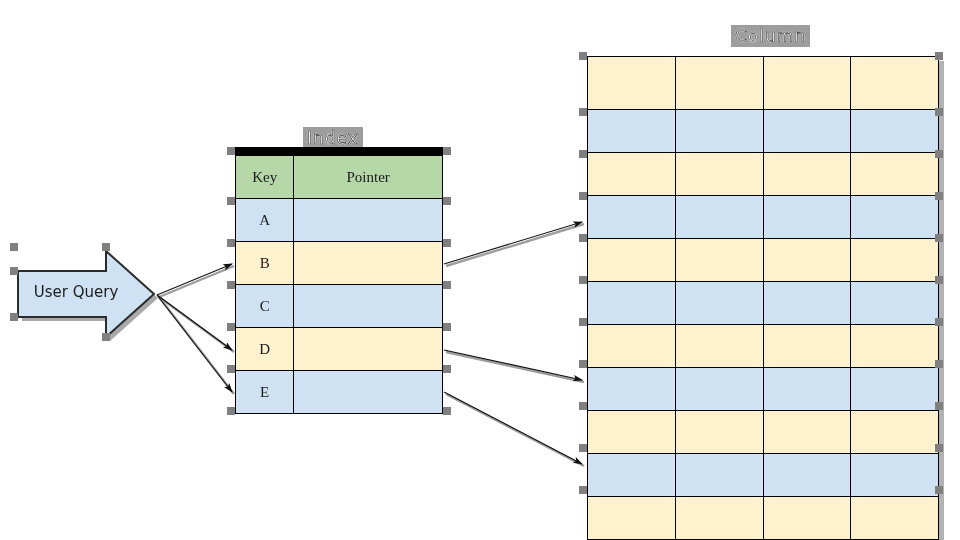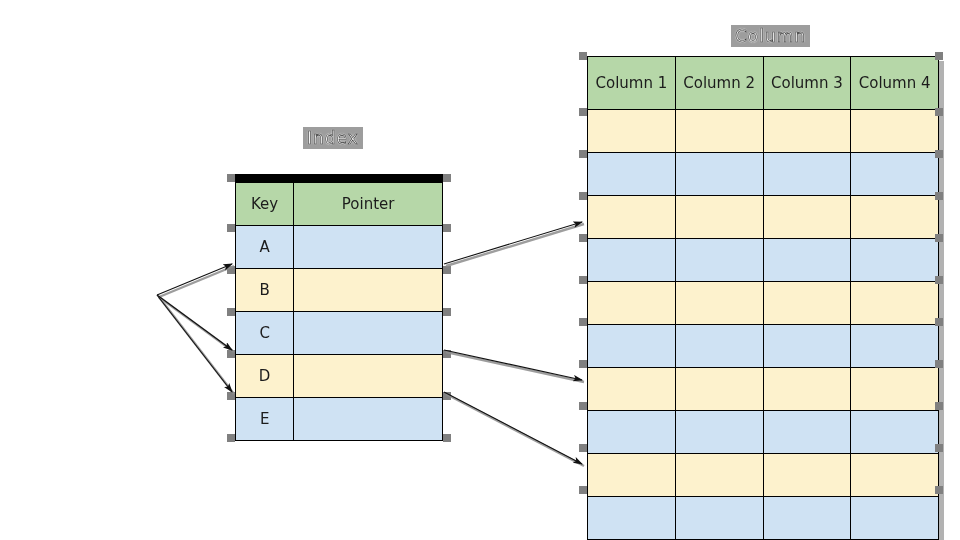--- a/index.html
+++ b/index.html
@@ -47,23 +47,24 @@
     color: #1c1c1c;
   }
   .hdr  { background: #b6d7a8; font-size: 15px; }
   .rowA { background: #cfe2f3; }
   .rowB { background: #fdf2cd; }
 
   
   #index-wrap {
     position: absolute;
     left: 235px;
-    top: 174px;
+    top: 147px;
     width: 208px;
     height: 232px;
+    font-family: Liberation Serif, serif;
   }
   #index-wrap .selbar {
     position: absolute;
     left: 0;
     width: 208px;
     height: 9px;
     background: #000000;
   }
   #index-wrap .selbar.top    { top: 0; }
   #index-wrap .selbar.bottom { bottom: 0; }
@@ -127,20 +128,32 @@
 </style>
 </head>
 <body>
 
 <div id="canvas">
 
   <div class="diagram-title" id="index-title">Index</div>
 
   <div class="diagram-title" id="table-title">Column</div>
 
+  <div id="user-query">
+    <svg width="144" height="94" viewBox="0 0 144 94">
+      <polygon points="4,24 92,24 92,4 140,47 92,90 92,70 4,70" fill="#a9a9a9" transform="translate(4,4)"></polygon>
+      <polygon points="4,24 92,24 92,4 140,47 92,90 92,70 4,70" fill="#cfe2f3" stroke="#2b2b2b" stroke-width="2"></polygon>
+    </svg>
+    <div class="uq-label">User Query</div>
+    <div class="handle" style="left:-4px;top:-4px"></div>
+    <div class="handle" style="left:-4px;top:20px"></div>
+    <div class="handle" style="left:-4px;top:66px"></div>
+    <div class="handle" style="left:88px;top:-4px"></div>
+    <div class="handle" style="left:88px;top:86px"></div>
+  </div>
 
   <div id="index-wrap">
     <div class="selbar top"></div>
     <div class="selbar bottom"></div>
 
     <table class="grid" id="index-table">
       <tbody>
         <tr>
           <td class="hdr key">Key</td>
           <td class="hdr ptr">Pointer</td>
@@ -179,26 +192,20 @@
     <div class="handle" style="left:208px;top:50px"></div>
     <div class="handle" style="left:208px;top:92px"></div>
     <div class="handle" style="left:208px;top:134px"></div>
     <div class="handle" style="left:208px;top:176px"></div>
     <div class="handle" style="left:208px;top:218px"></div>
     <div class="handle" style="left:208px;top:260px"></div>
   </div>
 
   <table class="grid" id="data-table">
     <tbody>
-      <tr>
-        <td class="hdr">Column 1</td>
-        <td class="hdr">Column 2</td>
-        <td class="hdr">Column 3</td>
-        <td class="hdr">Column 4</td>
-      </tr>
       <tr>
         <td class="rowB"></td>
         <td class="rowB"></td>
         <td class="rowB"></td>
         <td class="rowB"></td>
       </tr>
       <tr>
         <td class="rowA"></td>
         <td class="rowA"></td>
         <td class="rowA"></td>

